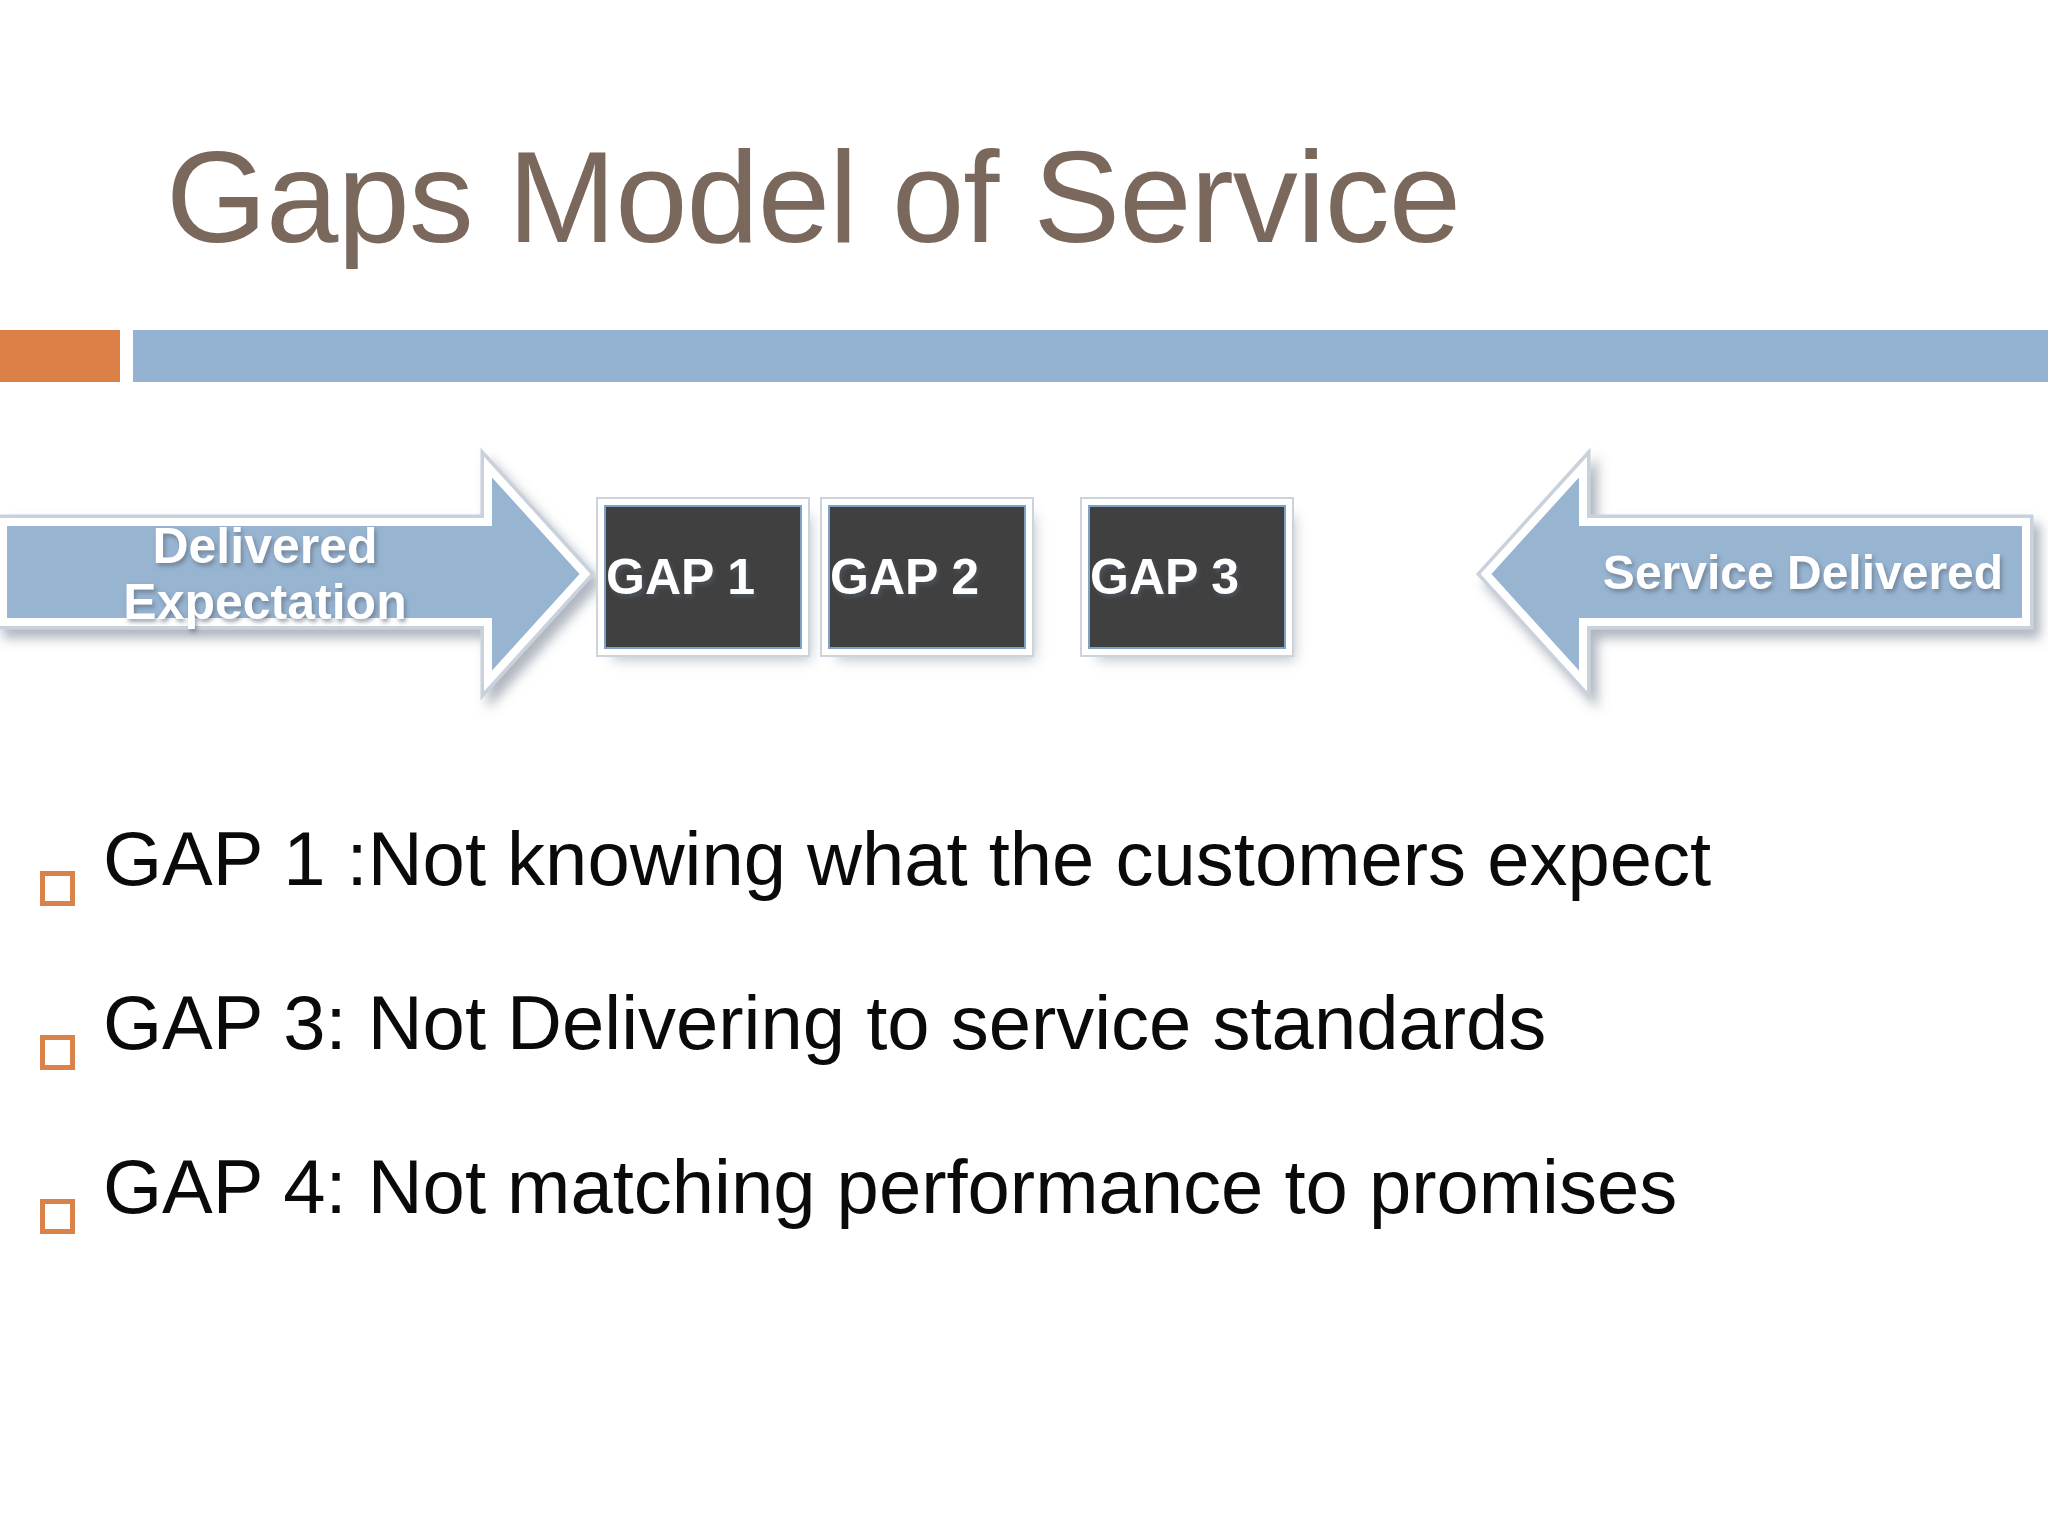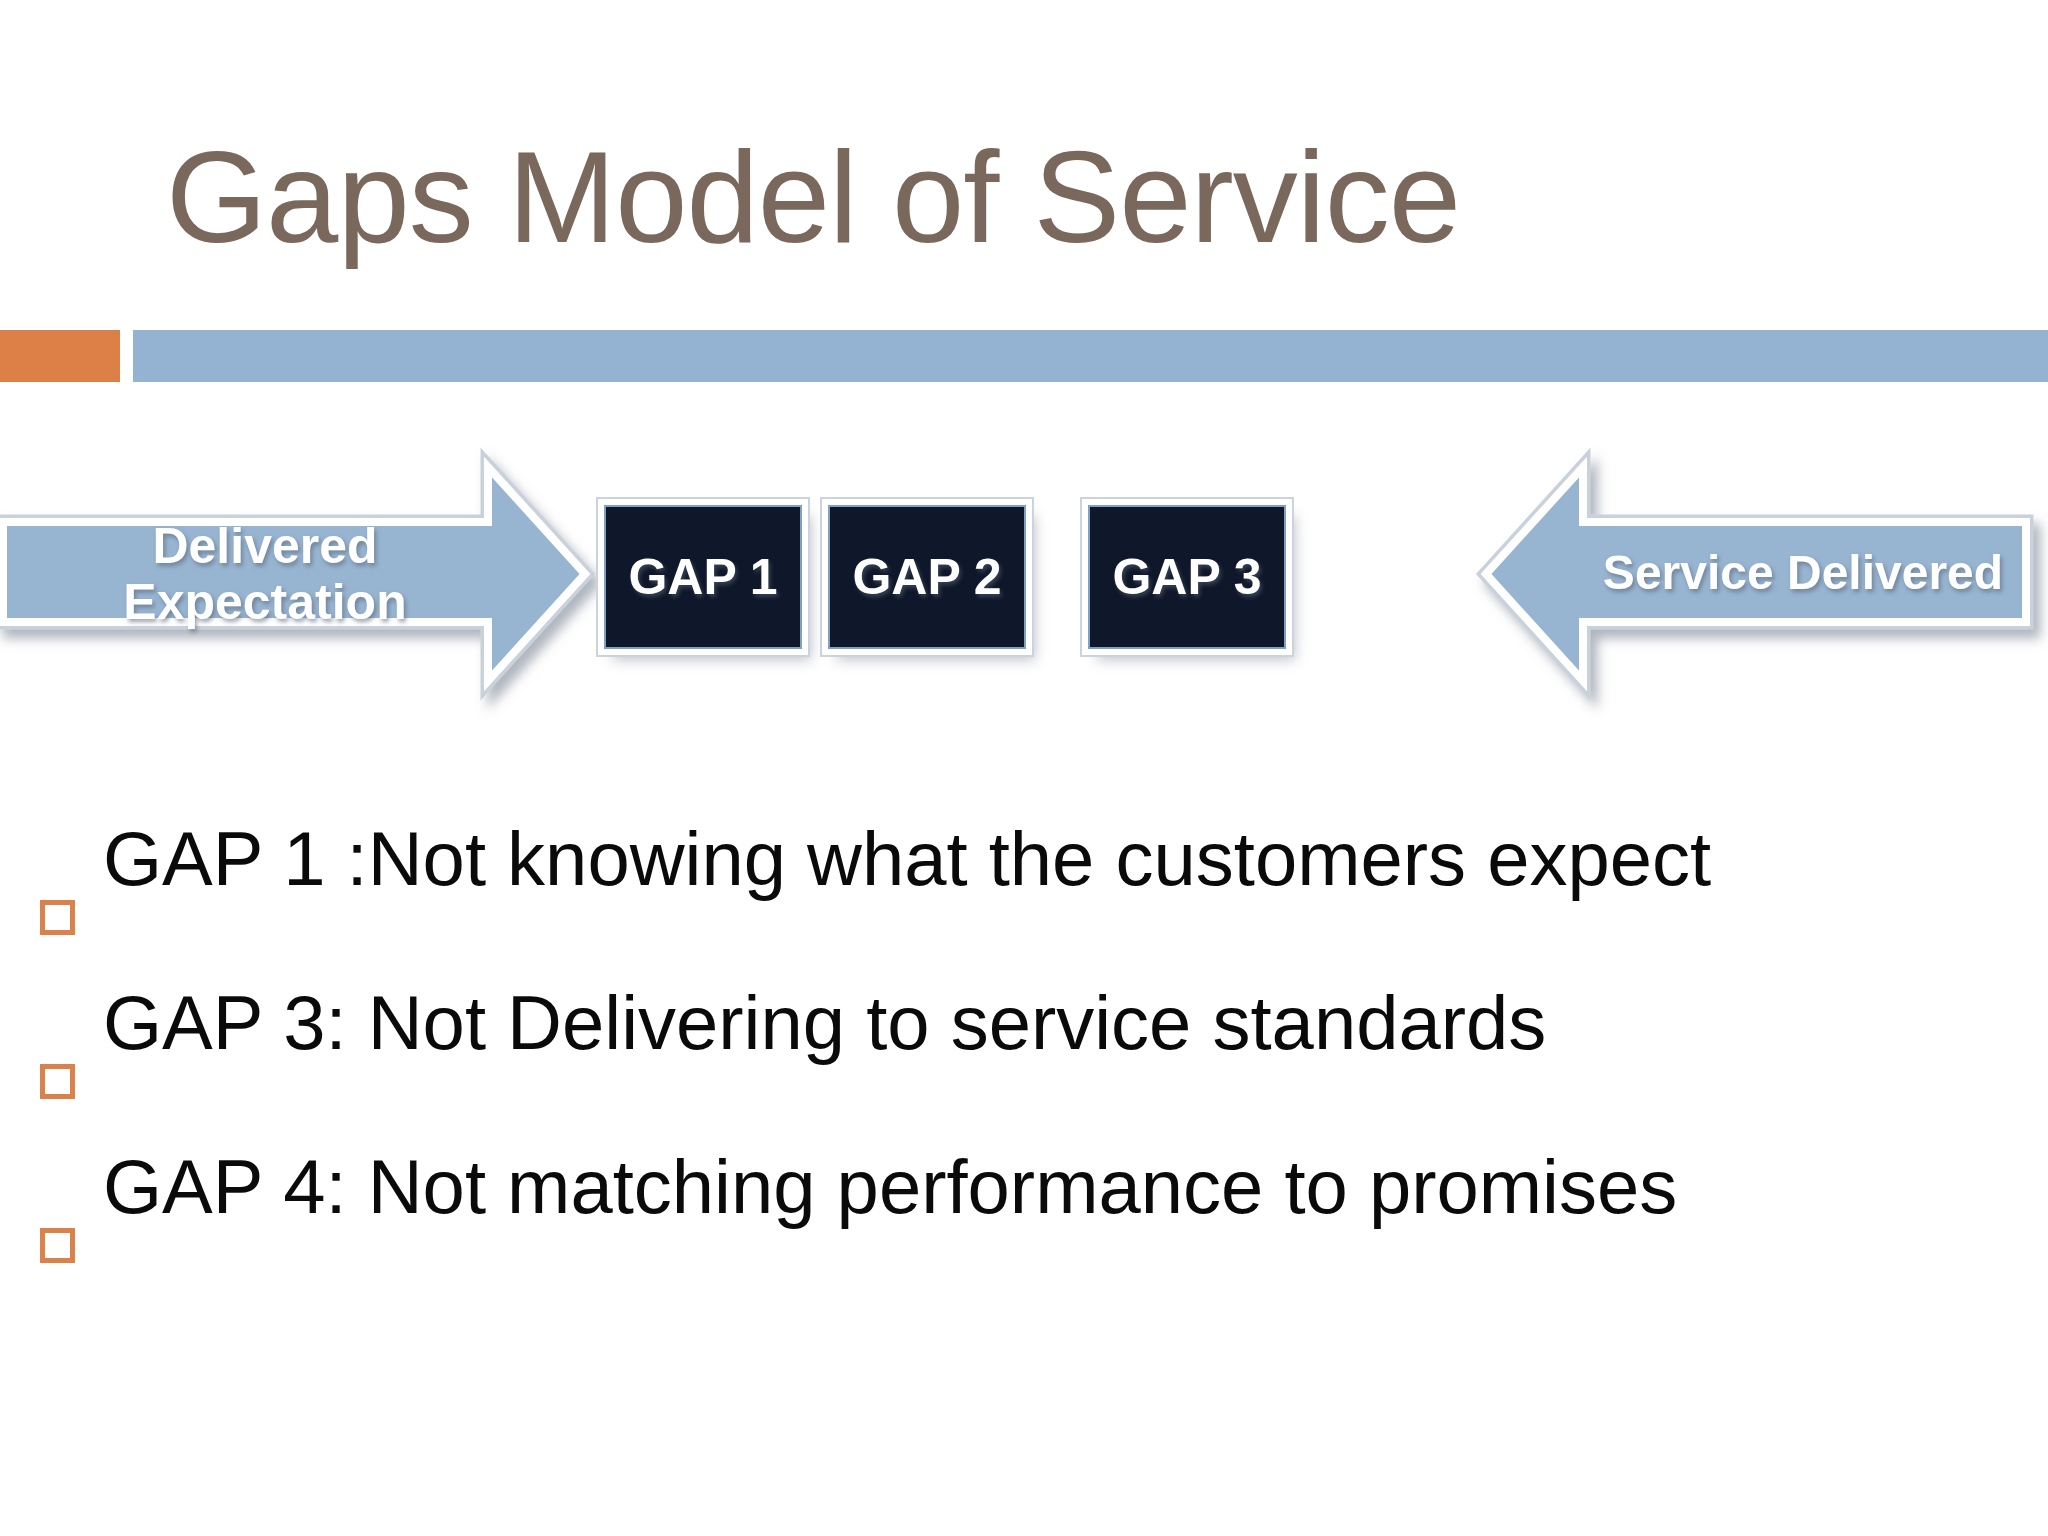--- a/index.html
+++ b/index.html
@@ -12,23 +12,23 @@
     color:#7A685C; white-space:nowrap;
   }
 
   .bar-orange { position:absolute; left:0; top:286px; width:120px; height:52px; background:#DD8047; }
   .bar-blue   { position:absolute; left:133px; top:286px; width:1915px; height:52px; background:#94B2D2; }
 
   svg.diagram { position:absolute; left:0; top:0; width:2048px; height:1536px; }
 
   .gap-box {
     position:absolute; top:461px; width:198px; height:144px; box-sizing:border-box;
-    background:#0f172a; border:2px solid #7FA2C4;
+    background:#404040; border:2px solid #7FA2C4;
     box-shadow: 0 0 0 6px #ffffff, 0 0 0 8px #CBD3DD, 9px 11px 12px rgba(112,124,140,0.45);
-    display:flex; align-items:center; justify-content:center;
+    display:flex; align-items:center; 
   }
   .gap-box.b1 { left:604px; }
   .gap-box.b2 { left:828px; }
   .gap-box.b3 { left:1088px; }
   .gap-box.b4 { left:1276px; }
 
   .gap-label {
     color:#ffffff; font-weight:bold; font-size:50px;
     text-shadow: 2px 3px 4px rgba(88,100,116,0.55);
     white-space:nowrap;
@@ -37,21 +37,21 @@
   .arrow-label {
     position:absolute; display:flex; align-items:center; justify-content:center;
     color:#ffffff; font-weight:bold; text-align:center;
     text-shadow: 2px 3px 4px rgba(88,100,116,0.6);
     white-space:pre-line;
   }
   .arrow-label.ce { left:30px;  top:452px; width:470px; height:156px; font-size:50px; line-height:1.12; }
   .arrow-label.sd { left:1580px; top:478px; width:446px; height:100px; font-size:48px; }
 
   ul.bullets { position:absolute; left:0; top:739px; margin:0; padding:0; list-style:none; width:2048px; }
-  ul.bullets li { display:flex; align-items:flex-end; margin:0 0 12px 0; }
+  ul.bullets li { display:flex; align-items:center; margin:0 0 12px 0; }
   .marker {
     box-sizing:border-box; flex:0 0 35px; width:35px; height:35px;
     border:5px solid #D9824A; background:#ffffff;
     margin:58px 28px 0 40px;
   }
   .btext {
     font-size:76px; line-height:152px; color:#0a0a0a;
     white-space:pre-line; max-width:1820px;
   }
 </style>

